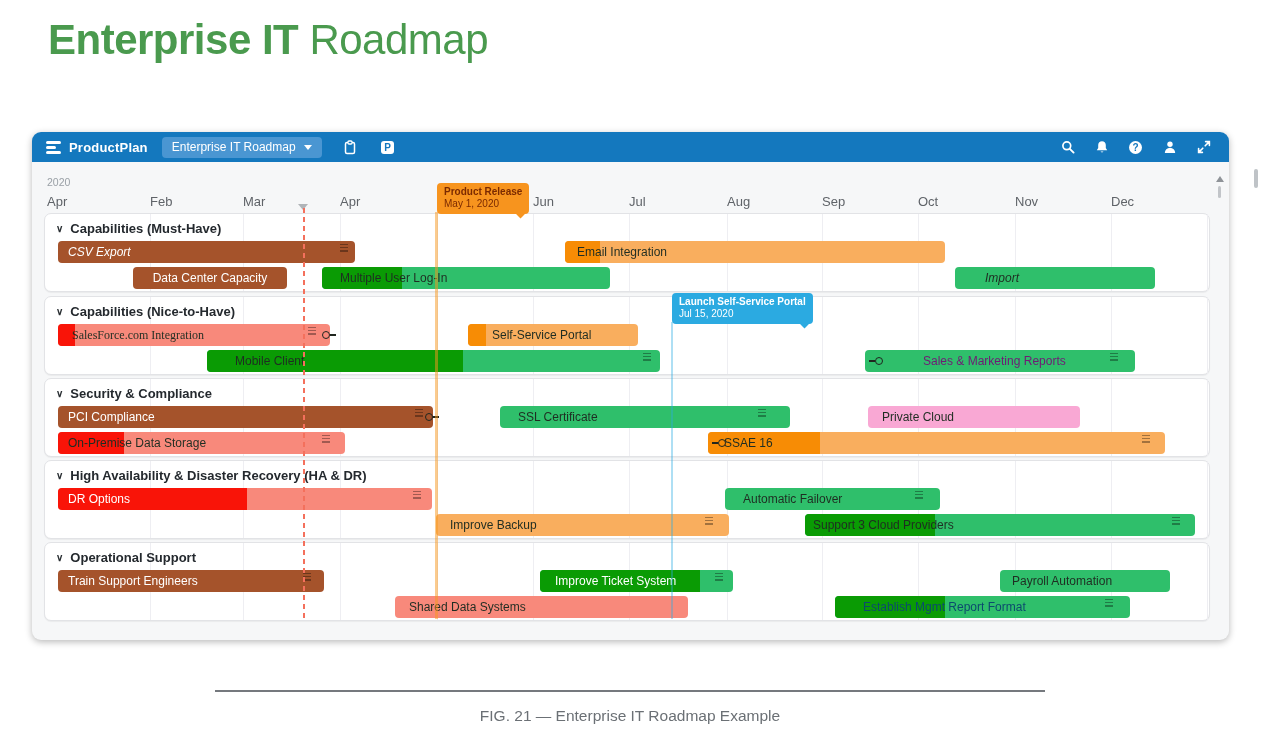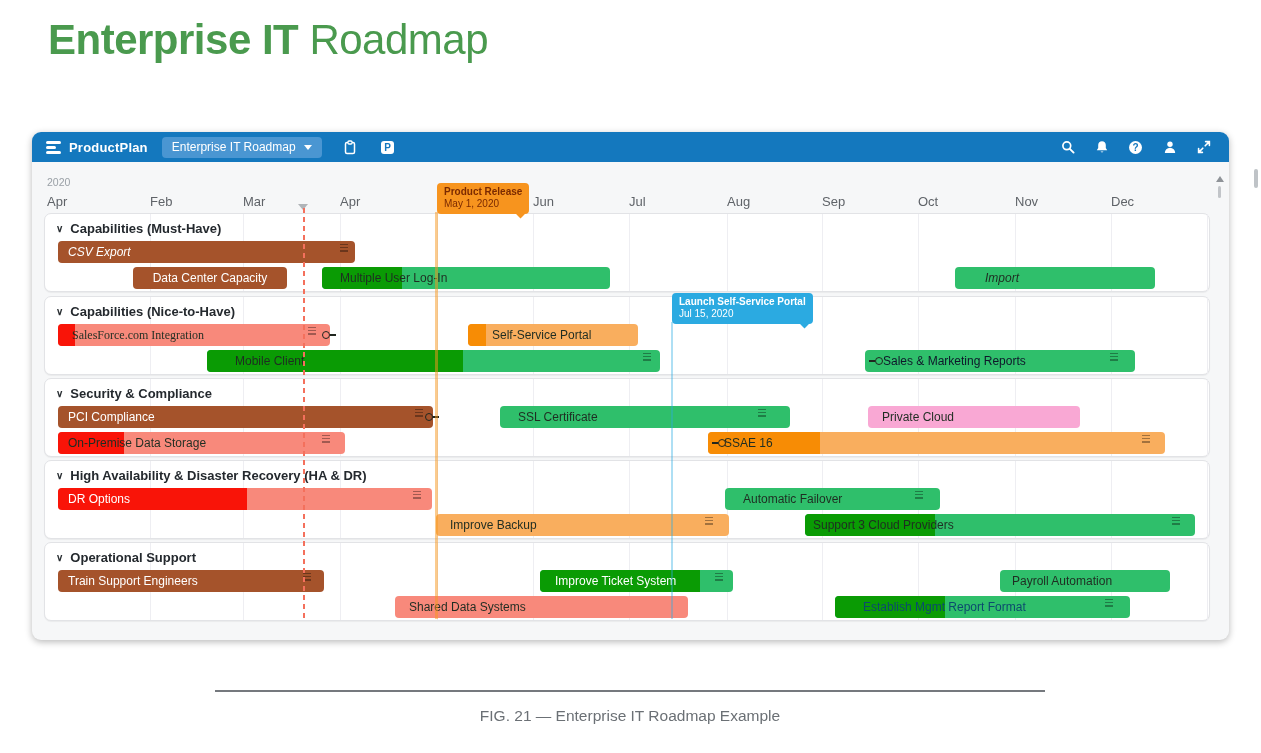--- a/index.html
+++ b/index.html
@@ -143,20 +143,24 @@
       <div class="grid" style="left: 1066px;"></div>
       <div class="grid" style="left: 1162px;"></div>
       <div class="lanehead">
         <div class="chev">∨</div>
         <div class="ltitle">Capabilities (Must-Have)</div>
       </div>
       <div class="gbar" style="left: 13px; top: 27px; width: 297px; background: rgb(165, 83, 43);">
         <div class="blab" style="color: rgb(255, 255, 255); padding-left: 10px; font-style: italic;">CSV Export</div>
         <div class="grip" style="left: 282px;"></div>
       </div>
+      <div class="gbar" style="left: 520px; top: 27px; width: 380px; background: rgb(249, 174, 94);">
+        <div class="cap" style="width: 35px; background: rgb(247, 140, 5);"></div>
+        <div class="blab" style="color: rgb(31, 45, 34); padding-left: 12px;">Email Integration</div>
+      </div>
       <div class="gbar center" style="left: 88px; top: 53px; width: 154px; background: rgb(165, 83, 43);">
         <div class="blab" style="color: rgb(255, 255, 255);">Data Center Capacity</div>
       </div>
       <div class="gbar" style="left: 277px; top: 53px; width: 288px; background: rgb(47, 191, 107);">
         <div class="cap" style="width: 80px; background: rgb(10, 155, 4);"></div>
         <div class="blab" style="color: rgb(31, 45, 34); padding-left: 18px;">Multiple User Log-In</div>
       </div>
       <div class="gbar" style="left: 910px; top: 53px; width: 200px; background: rgb(47, 191, 107); font-style: italic;">
         <div class="blab" style="color: rgb(31, 45, 34); padding-left: 30px;">Import</div>
       </div>
@@ -190,21 +194,21 @@
       <div class="gbar" style="left: 423px; top: 27px; width: 170px; background: rgb(249, 174, 94);">
         <div class="cap" style="width: 18px; background: rgb(247, 140, 5);"></div>
         <div class="blab" style="color: rgb(31, 45, 34); padding-left: 24px;">Self-Service Portal</div>
       </div>
       <div class="gbar" style="left: 162px; top: 53px; width: 453px; background: rgb(47, 191, 107);">
         <div class="cap" style="width: 256px; background: rgb(10, 155, 4);"></div>
         <div class="blab" style="color: rgb(31, 45, 34); padding-left: 28px;">Mobile Client</div>
         <div class="grip" style="left: 436px;"></div>
       </div>
       <div class="gbar" style="left: 820px; top: 53px; width: 270px; background: rgb(47, 191, 107);">
-        <div class="blab" style="color: #0f172a; padding-left: 18px;">Sales &amp; Marketing Reports</div>
+        <div class="blab" style="color: #701a75; padding-left: 18px; margin-left: 40px;">Sales &amp; Marketing Reports</div>
         <div class="grip" style="left: 245px;"></div>
         <div class="keyic" style="left: 4px;">
           <span class="l"></span>
           <span class="c"></span>
         </div>
       </div>
     </div>
     <div class="lane" style="left: 44px; top: 378px;">
       <div class="grid" style="left: 105px;"></div>
       <div class="grid" style="left: 198px;"></div>

